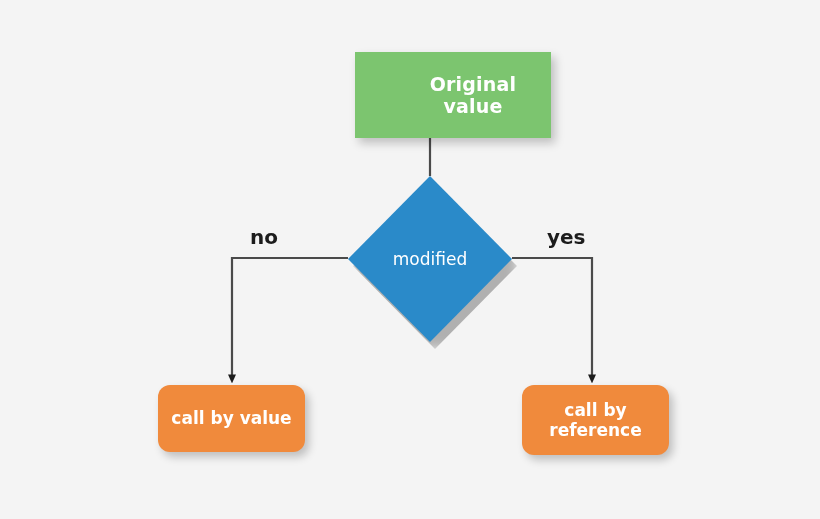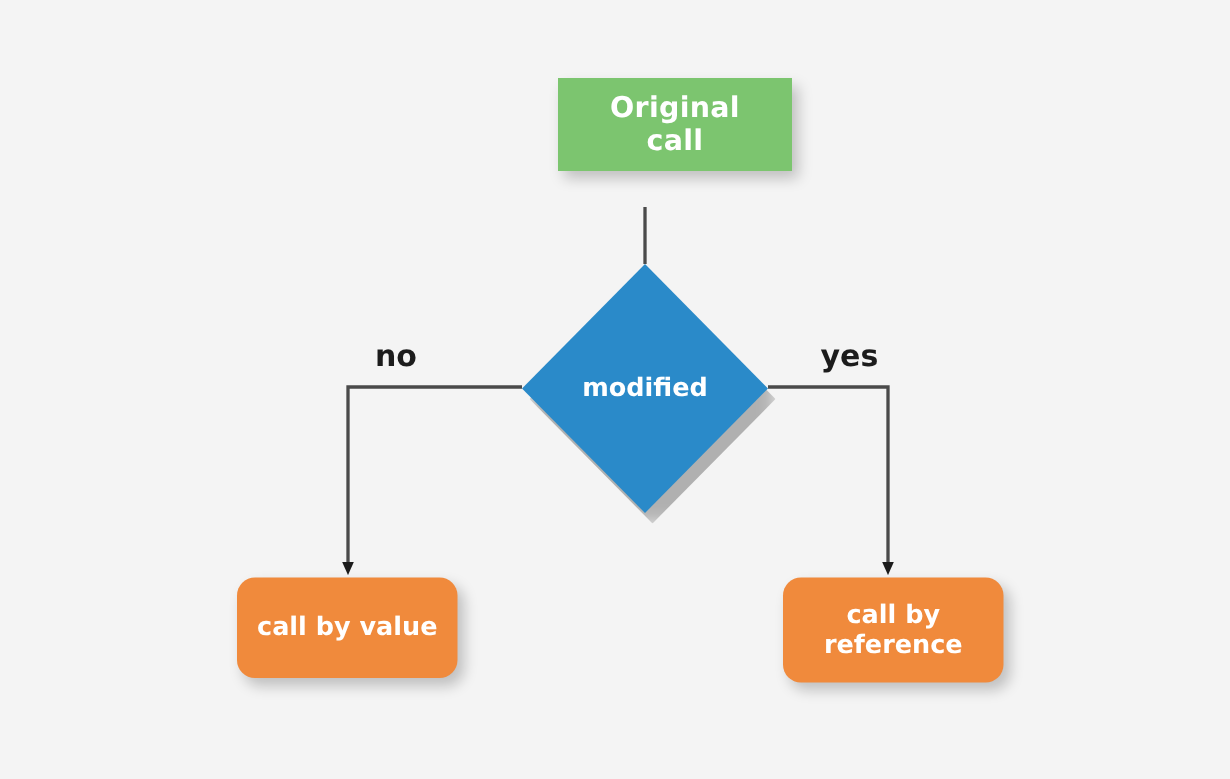--- a/index.html
+++ b/index.html
@@ -34,28 +34,29 @@
     align-items: center;
     justify-content: center;
     text-align: center;
     color: #ffffff;
     font-weight: bold;
     line-height: 1.18;
     -webkit-font-smoothing: antialiased;
   }
 
   .node-start {
-    left: 372px;
+    left: 355px;
     top: 52px;
     width: 156px;
-    height: 62px;
+    height: 86px;
     background: #7cc56f;
     font-size: 19px;
     letter-spacing: 0.2px;
     box-shadow: 4px 5px 9px rgba(0,0,0,0.22);
+    padding-left: 40px;
   }
 
   .node-decision-wrap {
     position: absolute;
     left: 348px;
     top: 176px;
     width: 164px;
     height: 166px;
   }
   .node-decision-shape {
@@ -82,21 +83,21 @@
   .node-decision-label {
     position: absolute;
     left: 0;
     top: 0;
     width: 164px;
     height: 166px;
     display: flex;
     align-items: center;
     justify-content: center;
     color: #ffffff;
-    font-weight: bold;
+    font-weight: normal;
     font-size: 17px;
   }
 
   .node-action {
     background: #f08a3c;
     border-radius: 12px;
     font-size: 17px;
     box-shadow: 4px 5px 9px rgba(0,0,0,0.22);
   }
   .node-action-left {
@@ -138,21 +139,21 @@
     <path d="M430,138 L430,176" stroke="#4a4a4a" stroke-width="2.2" fill="none"></path>
 
     <path d="M348,258 L232,258 L232,375" stroke="#4a4a4a" stroke-width="2.2" fill="none" marker-end="url(#arrowhead)"></path>
 
     <path d="M512,258 L592,258 L592,375" stroke="#4a4a4a" stroke-width="2.2" fill="none" marker-end="url(#arrowhead)"></path>
   </svg>
 
   <div class="node node-start">
     <div>
       <span>Original</span><br>
-      <span>call</span>
+      <span>value</span>
     </div>
   </div>
 
   <div class="node-decision-wrap">
     <div class="node-decision-shadow"></div>
     <div class="node-decision-shape"></div>
     <div class="node-decision-label">modified</div>
   </div>
 
   <div class="edge-label edge-label-no">no</div>

